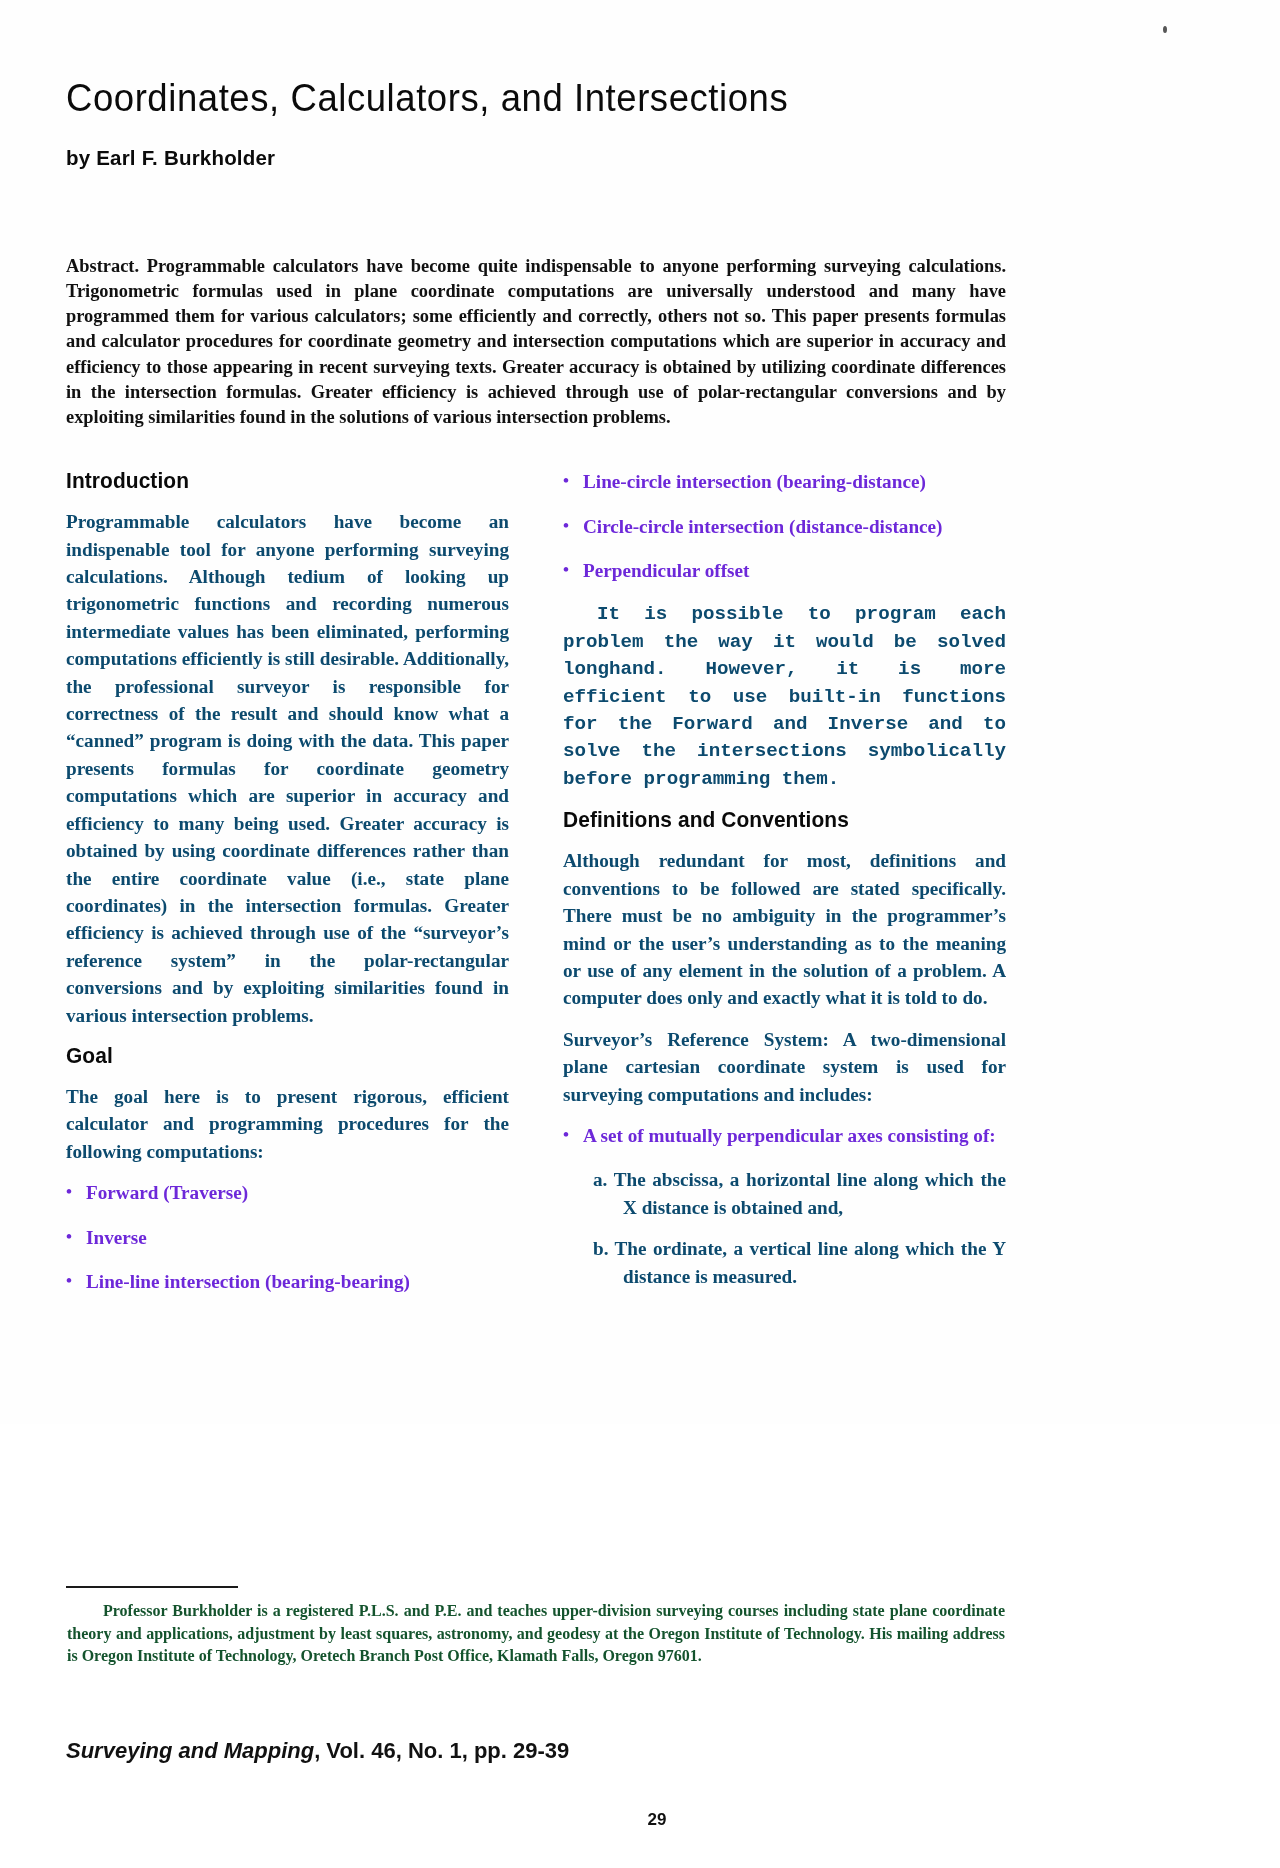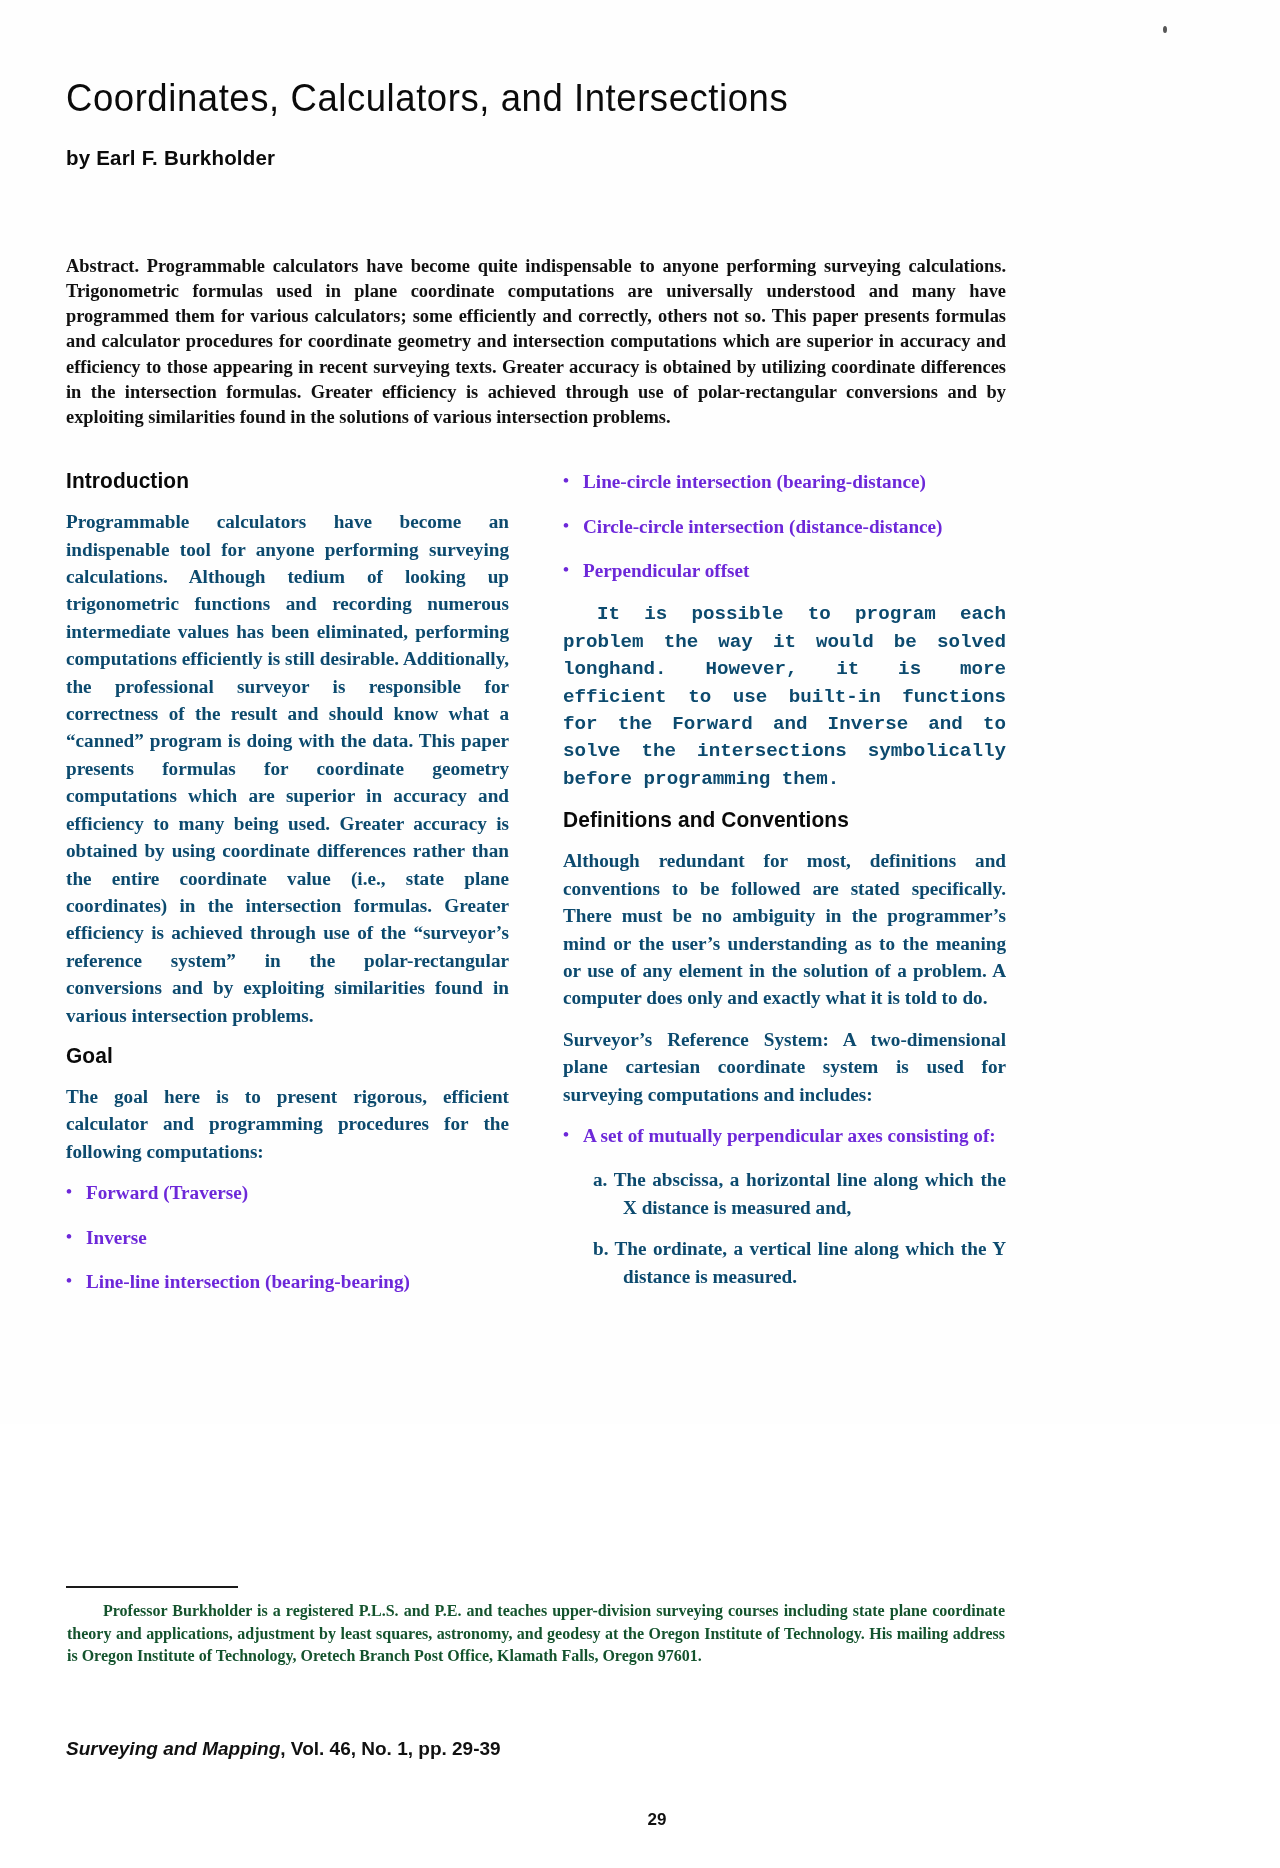--- a/index.html
+++ b/index.html
@@ -158,21 +158,21 @@
     text-indent: 36px;
     font-weight: 600;
     color: #14532d;
     margin: 1px;
   }
   .journal {
     position: absolute;
     left: 66px;
     top: 1738px;
     font-family: "Liberation Sans", "DejaVu Sans", sans-serif;
-    font-size: 19px;
+    font-size: 22px;
     font-weight: 600;
     color: #111;
   }
   .journal .ital {
     font-style: italic;
     font-weight: 600;
   }
   .pagenum {
     position: absolute;
     left: 0;
@@ -228,21 +228,21 @@
         <h2 class="sec spacer-top">Definitions and Conventions</h2>
         <p>Although redundant for most, definitions and conventions to be followed are stated specifically. There must be no ambiguity in the programmer’s mind or the user’s understanding as to the meaning or use of any element in the solution of a problem. A computer does only and exactly what it is told to do.</p>
 
         <p><span class="defterm">Surveyor’s Reference System:</span><span> A two-dimensional plane cartesian coordinate system is used for surveying computations and includes:</span></p>
 
         <ul class="bul">
           <li>A set of mutually perpendicular axes consisting of:</li>
         </ul>
 
         <div class="sub-wrap">
-          <p class="sub">a. The abscissa, a horizontal line along which the X distance is measured and,</p>
+          <p class="sub">a. The abscissa, a horizontal line along which the X distance is obtained and,</p>
           <p class="sub">b. The ordinate, a vertical line along which the Y distance is measured.</p>
         </div>
       </div>
 
     </div>
   </div>
 
   <div class="footnote-area">
     <div class="fnrule"></div>
     <p class="footnote">Professor Burkholder is a registered P.L.S. and P.E. and teaches upper-division surveying courses including state plane coordinate theory and applications, adjustment by least squares, astronomy, and geodesy at the Oregon Institute of Technology. His mailing address is Oregon Institute of Technology, Oretech Branch Post Office, Klamath Falls, Oregon 97601.</p>

